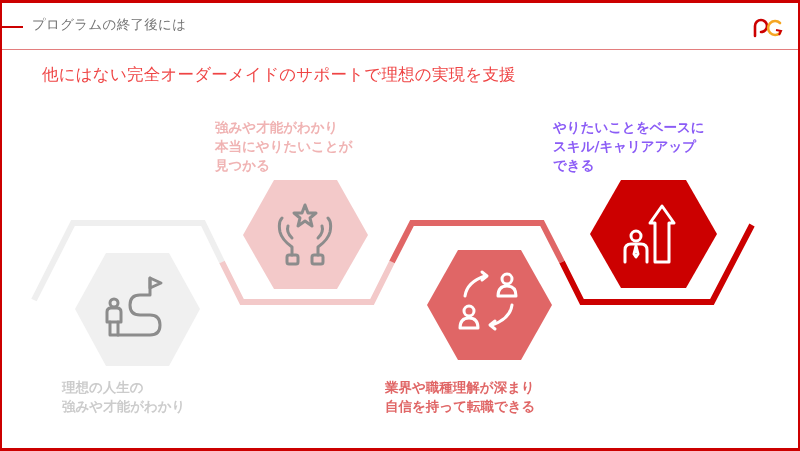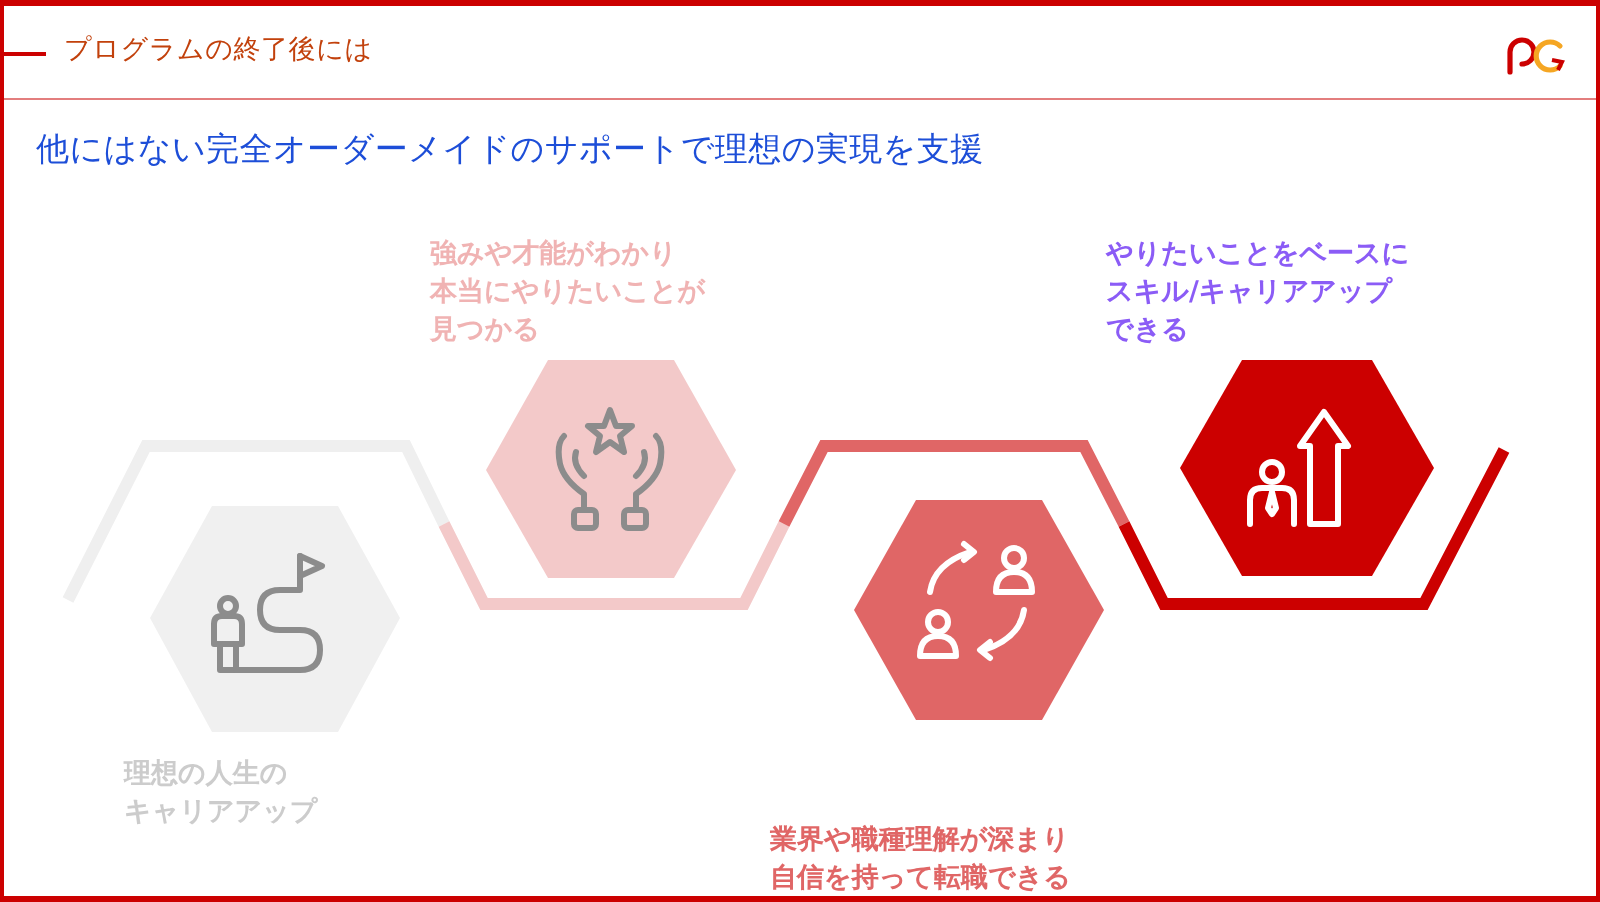--- a/index.html
+++ b/index.html
@@ -13,36 +13,36 @@
       box-sizing:border-box; border:2px solid #cc0000; border-top-width:3px; border-bottom-width:3px;
     }
     .header {
       position:absolute; left:2px; top:3px; right:2px; height:46px;
       border-bottom:1px solid #e37e7e;
     }
     .header-tick {
       position:absolute; left:0; top:23px; width:21px; height:2px; background:#cc0000;
     }
     .header-title {
-      position:absolute; left:30px; top:13px; font-size:13.5px; color:#c2410c; letter-spacing:0.3px;
+      position:absolute; left:30px; top:13px; font-size:13.5px; color:#737373; letter-spacing:0.3px;
     }
     .logo {
       position:absolute; right:14px; top:15px; width:32px; height:20px;
     }
     .subtitle {
-      position:absolute; left:18px; top:64px; font-size:16.5px; color:#1d4ed8; letter-spacing:0.2px;
+      position:absolute; left:42px; top:64px; font-size:16.5px; color:#ef4444; letter-spacing:0.2px;
     }
     .flow { position:absolute; left:0; top:0; width:800px; height:451px; }
     .caption {
       position:absolute; text-align:left; font-size:13.5px; line-height:19px; font-weight:bold;
       white-space:pre-line;
     }
     .cap1 { left:62px;  top:378px; width:150px; color:#cccccc; }
     .cap2 { left:215px; top:118px; width:180px; color:#f0b3b3; }
-    .cap3 { left:385px; top:378px; width:210px; color:#e06666;margin-top:33px; }
+    .cap3 { left:385px; top:378px; width:210px; color:#e06666; }
     .cap4 { left:553px; top:118px; width:200px; color:#8b5cf6; }
   </style>
 </head>
 <body>
 
 <div class="frame"></div>
 
 <div class="header">
   <div class="header-tick"></div>
   <div class="header-title">プログラムの終了後には</div>
@@ -105,21 +105,21 @@
     <g fill="none" stroke="#ffffff" stroke-width="3" stroke-linecap="round" stroke-linejoin="round">
       <circle cx="636" cy="236" r="5"></circle>
       <path d="M625 262 V250 Q625 244 631 244 H641 Q647 244 647 250 V262"></path>
       <path d="M636 246 L634 254 L636 257 L638 254 Z"></path>
       <path d="M655 262 V223 H650 L662 206 L674 223 H669 V262 Z"></path>
     </g>
   </g>
 </svg>
 
 <div class="caption cap1">理想の人生の
-キャリアアップ</div>
+強みや才能がわかり</div>
 <div class="caption cap2">強みや才能がわかり
 本当にやりたいことが
 見つかる</div>
 <div class="caption cap3">業界や職種理解が深まり
 自信を持って転職できる</div>
 <div class="caption cap4">やりたいことをベースに
 スキル/キャリアアップ
 できる</div>
 
 </body></html>

